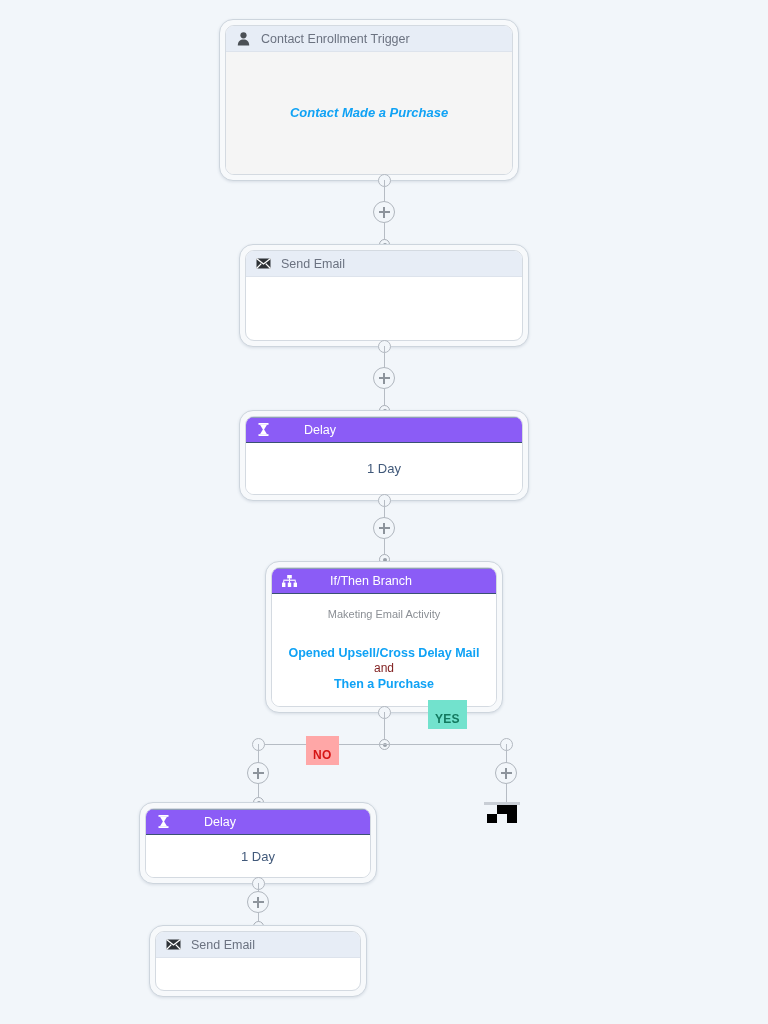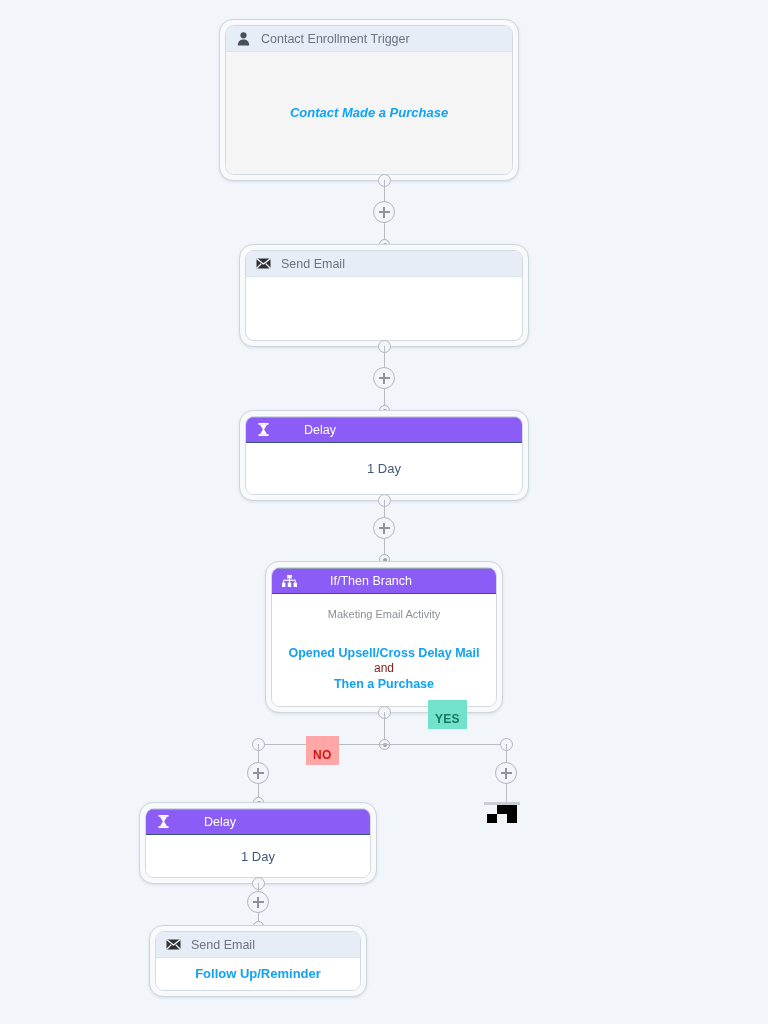--- a/index.html
+++ b/index.html
@@ -357,19 +357,16 @@
       <div class="node-header light">
         <span class="hicon">
           <svg width="15" height="11" viewBox="0 0 15 11">
             <rect x="0.5" y="0.5" width="14" height="10" fill="#2e3236"></rect>
             <path d="M0.5 0.5 L7.5 6 L14.5 0.5" stroke="#ffffff" stroke-width="1.3" fill="none"></path>
             <path d="M0.5 10.5 L5.3 5.6 M14.5 10.5 L9.7 5.6" stroke="#ffffff" stroke-width="1.3" fill="none"></path>
           </svg>
         </span>
         <span>Send Email</span>
       </div>
-      <div class="node-body">
-        <span class="link-text">Follow Up/Reminder</span>
-      </div>
     </div>
   </div>
 
 </div>
 
 </body></html>

